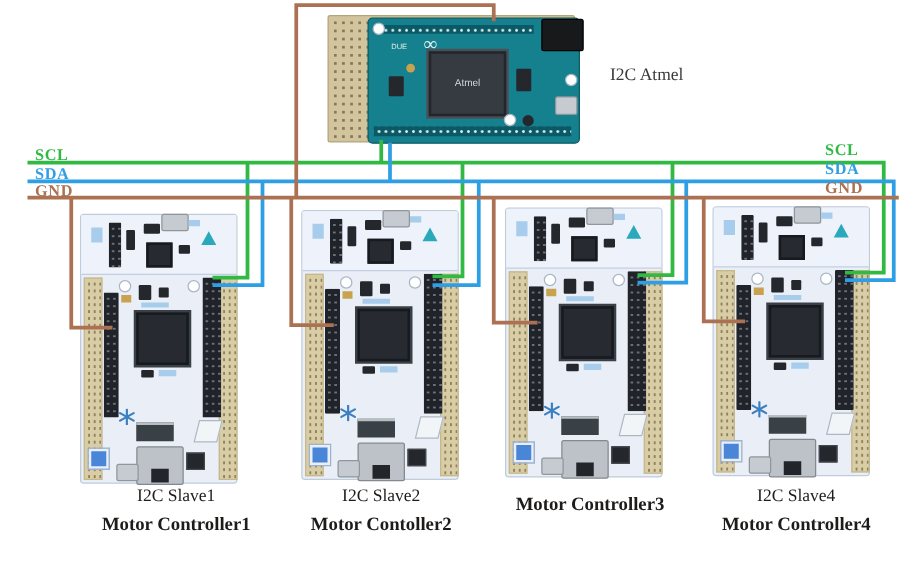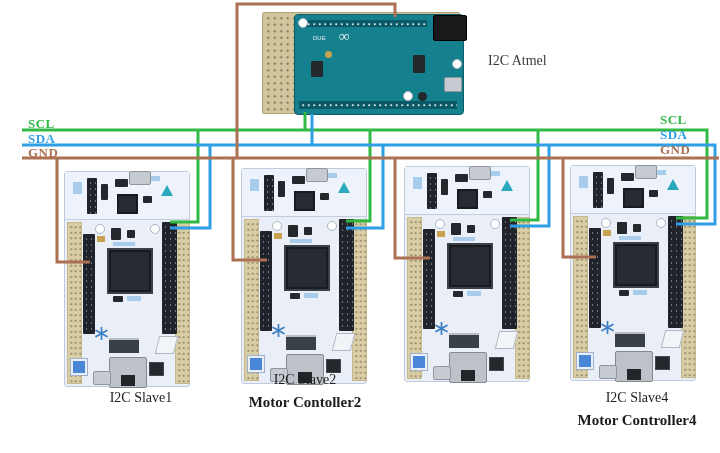--- a/index.html
+++ b/index.html
@@ -68,20 +68,21 @@
 <body>
 
 <div id="stage">
 
   <div id="master">
     <div class="proto abs" style="left:262px;top:12px;width:196px;height:100px;"></div>
     <div class="due abs" style="left:294px;top:14px;width:168px;height:99px;">
       <div class="due-hdr" style="left:4px;top:5px;width:128px;height:7px;"></div>
       <div class="due-hdr" style="left:4px;top:86px;width:158px;height:8px;"></div>
       <div class="jack" style="left:138px;top:0px;width:32px;height:24px;"></div>
+      <div class="due-chip" style="left:48px;top:26px;width:58px;height:48px;line-height:48px;">Atmel</div>
       <div class="inf" style="left:44px;top:15px;">∞</div>
       <div class="due-name" style="left:18px;top:20px;">DUE</div>
       <div class="silver" style="left:149px;top:62px;width:16px;height:13px;"></div>
       <div class="blackbit" style="left:123px;top:77px;width:9px;height:9px;border-radius:50%;"></div>
       <div class="hole-circ" style="left:3px;top:3px;"></div>
       <div class="hole-circ" style="left:157px;top:44px;"></div>
       <div class="hole-circ" style="left:108px;top:76px;"></div>
       <div class="blackbit" style="left:16px;top:46px;width:12px;height:16px;"></div>
       <div class="blackbit" style="left:118px;top:40px;width:12px;height:18px;"></div>
       <div class="goldbit" style="left:30px;top:36px;width:7px;height:7px;border-radius:50%;"></div>
@@ -131,20 +132,21 @@
           <div class="eth" style="left:44px;top:185px;width:36px;height:29px;">
             <div class="port"></div>
           </div>
           <div class="btn-blue" style="left:6px;top:187px;"></div>
           <div class="btn-black" style="left:84px;top:190px;"></div>
           <div class="silver" style="left:28px;top:199px;width:16px;height:12px;"></div>
         </div>
       </div>
       <div class="slave-caption" style="left: 41px; top: 390px;">
         <div class="line1">I2C Slave1</div>
+        <div class="line2">Motor Controller1</div>
       </div>
     </div>
     <div class="slave-unit">
       <div class="board" style="left: 241px; top: 168px;">
         <div class="inner">
           <div class="topsec"></div>
           <div class="hdr" style="left:22px;top:6px;width:10px;height:36px;"></div>
           <div class="blackbit" style="left:36px;top:12px;width:7px;height:16px;"></div>
           <div class="blackbit" style="left:50px;top:7px;width:13px;height:8px;"></div>
           <div class="silver" style="left:64px;top:-1px;width:20px;height:12px;"></div>
@@ -180,21 +182,21 @@
           <div class="st-badge" style="left:92px;top:164px;"></div>
 
           <div class="eth" style="left:44px;top:185px;width:36px;height:29px;">
             <div class="port"></div>
           </div>
           <div class="btn-blue" style="left:6px;top:187px;"></div>
           <div class="btn-black" style="left:84px;top:190px;"></div>
           <div class="silver" style="left:28px;top:199px;width:16px;height:12px;"></div>
         </div>
       </div>
-      <div class="slave-caption" style="left: 205px; top: 372px;">
+      <div class="slave-caption" style="left: 205px; top: 390px;">
         <div class="line1">I2C Slave2</div>
         <div class="line2">Motor Contoller2</div>
       </div>
     </div>
     <div class="slave-unit">
       <div class="board" style="left: 404px; top: 166px;">
         <div class="inner">
           <div class="topsec"></div>
           <div class="hdr" style="left:22px;top:6px;width:10px;height:36px;"></div>
           <div class="blackbit" style="left:36px;top:12px;width:7px;height:16px;"></div>
@@ -233,20 +235,21 @@
 
           <div class="eth" style="left:44px;top:185px;width:36px;height:29px;">
             <div class="port"></div>
           </div>
           <div class="btn-blue" style="left:6px;top:187px;"></div>
           <div class="btn-black" style="left:84px;top:190px;"></div>
           <div class="silver" style="left:28px;top:199px;width:16px;height:12px;"></div>
         </div>
       </div>
       <div class="slave-caption" style="left: 372px; top: 390px;">
+        <div class="line2">Motor Controller3</div>
       </div>
     </div>
     <div class="slave-unit">
       <div class="board" style="left: 570px; top: 165px;">
         <div class="inner">
           <div class="topsec"></div>
           <div class="hdr" style="left:22px;top:6px;width:10px;height:36px;"></div>
           <div class="blackbit" style="left:36px;top:12px;width:7px;height:16px;"></div>
           <div class="blackbit" style="left:50px;top:7px;width:13px;height:8px;"></div>
           <div class="silver" style="left:64px;top:-1px;width:20px;height:12px;"></div>

